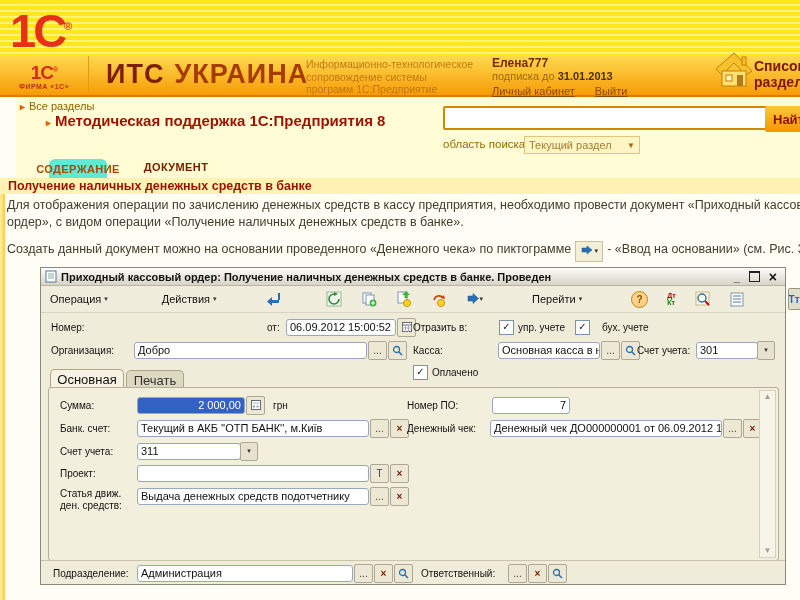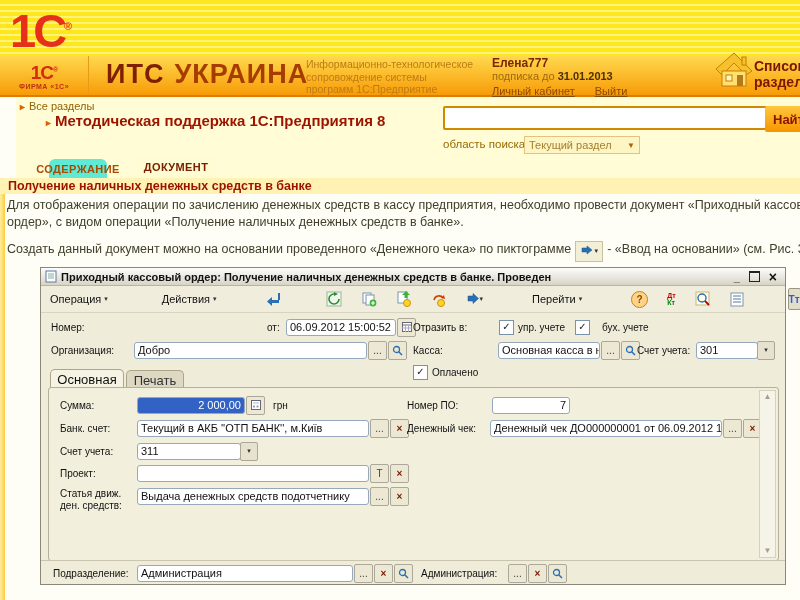--- a/index.html
+++ b/index.html
@@ -472,21 +472,21 @@
         <span class="fbtn">...</span>
         <span class="fbtn x">×</span>
         <span class="fbtn">
           <svg width="11" height="11" viewBox="0 0 11 11">
               <circle cx="4.5" cy="4.5" r="3" fill="none" stroke="#2a6fb5" stroke-width="1.3"></circle>
               <line x1="7" y1="7" x2="10" y2="10" stroke="#2a6fb5" stroke-width="1.5"></line>
             </svg>
         </span>
       </div>
       <div class="frow" style="left:380px;top:296px">
-          <span class="lbl">Администрация:</span>
+          <span class="lbl">Ответственный:</span>
         </div>
       <div class="frow" style="left:466px;top:296px">
         <span class="fbtn">...</span>
         <span class="fbtn x">×</span>
         <span class="fbtn">
           <svg width="11" height="11" viewBox="0 0 11 11">
               <circle cx="4.5" cy="4.5" r="3" fill="none" stroke="#2a6fb5" stroke-width="1.3"></circle>
               <line x1="7" y1="7" x2="10" y2="10" stroke="#2a6fb5" stroke-width="1.5"></line>
             </svg>
         </span>

